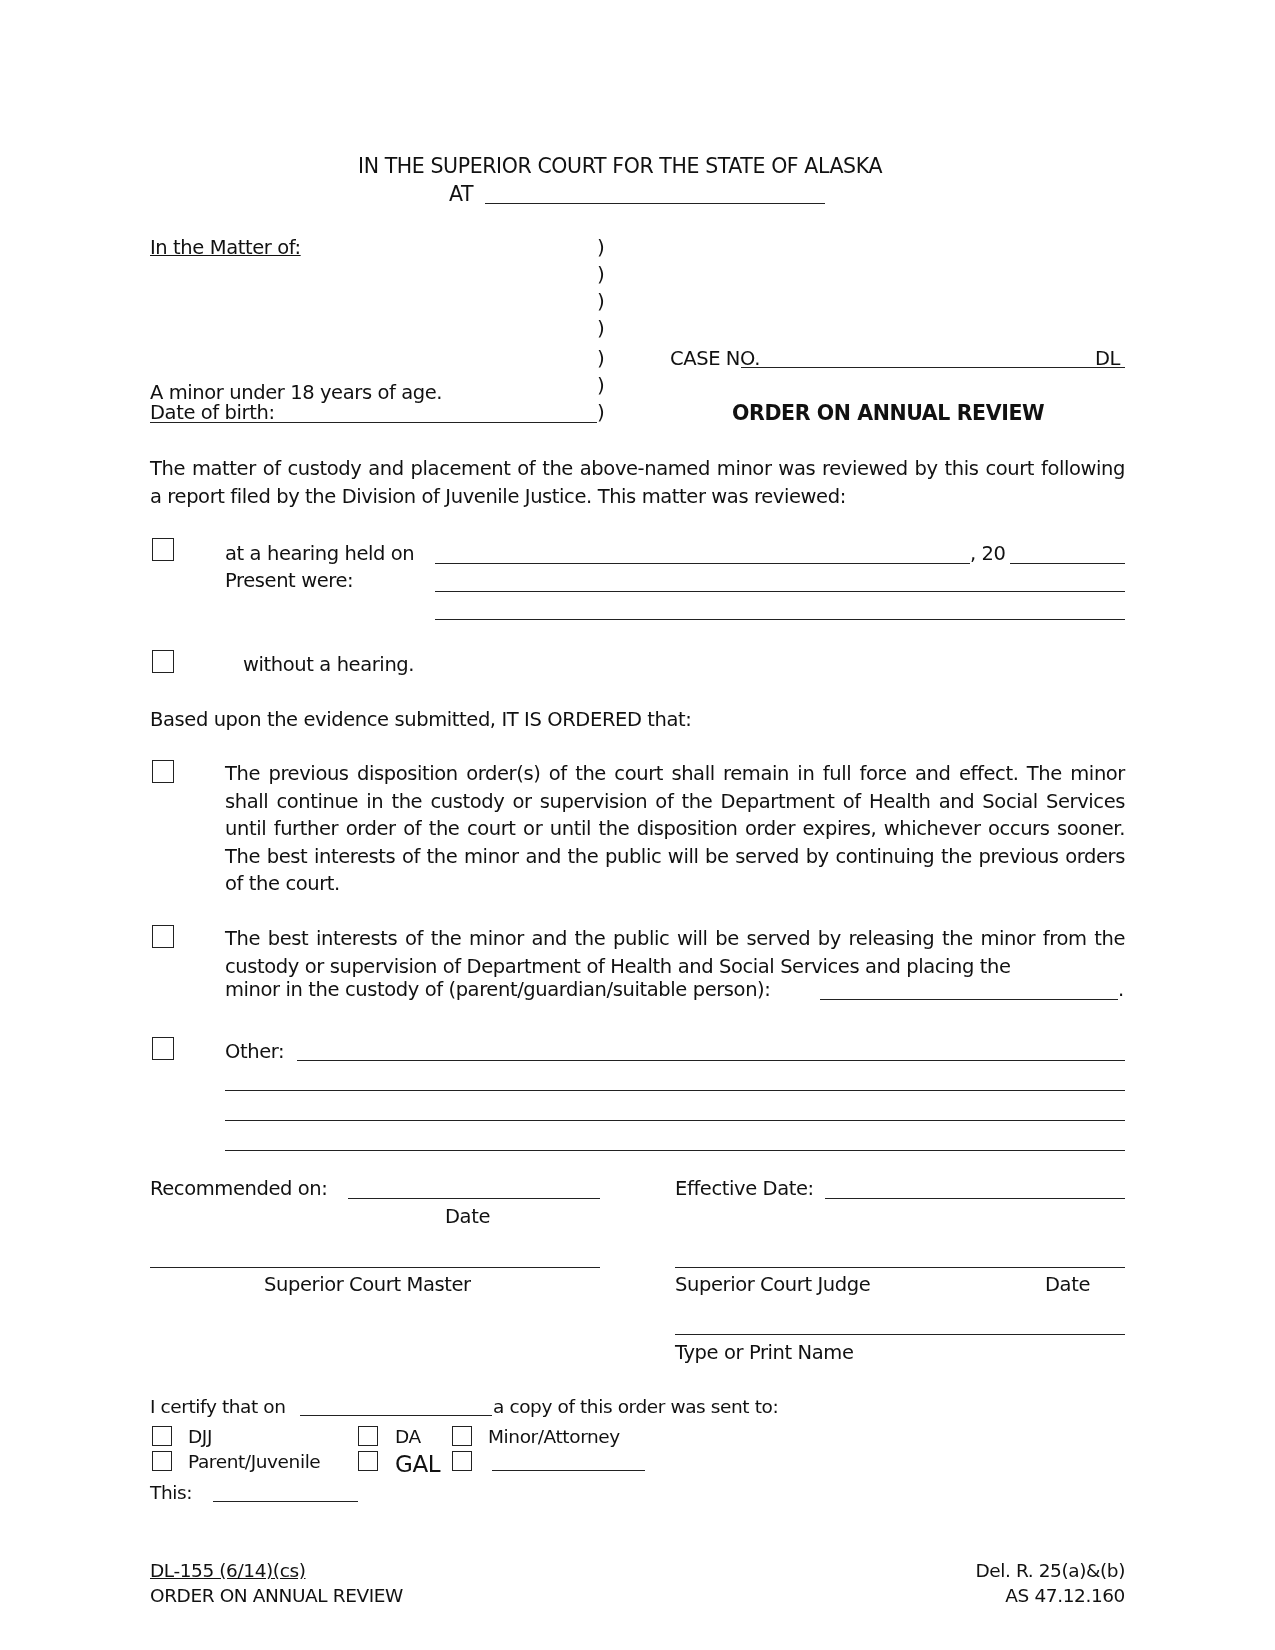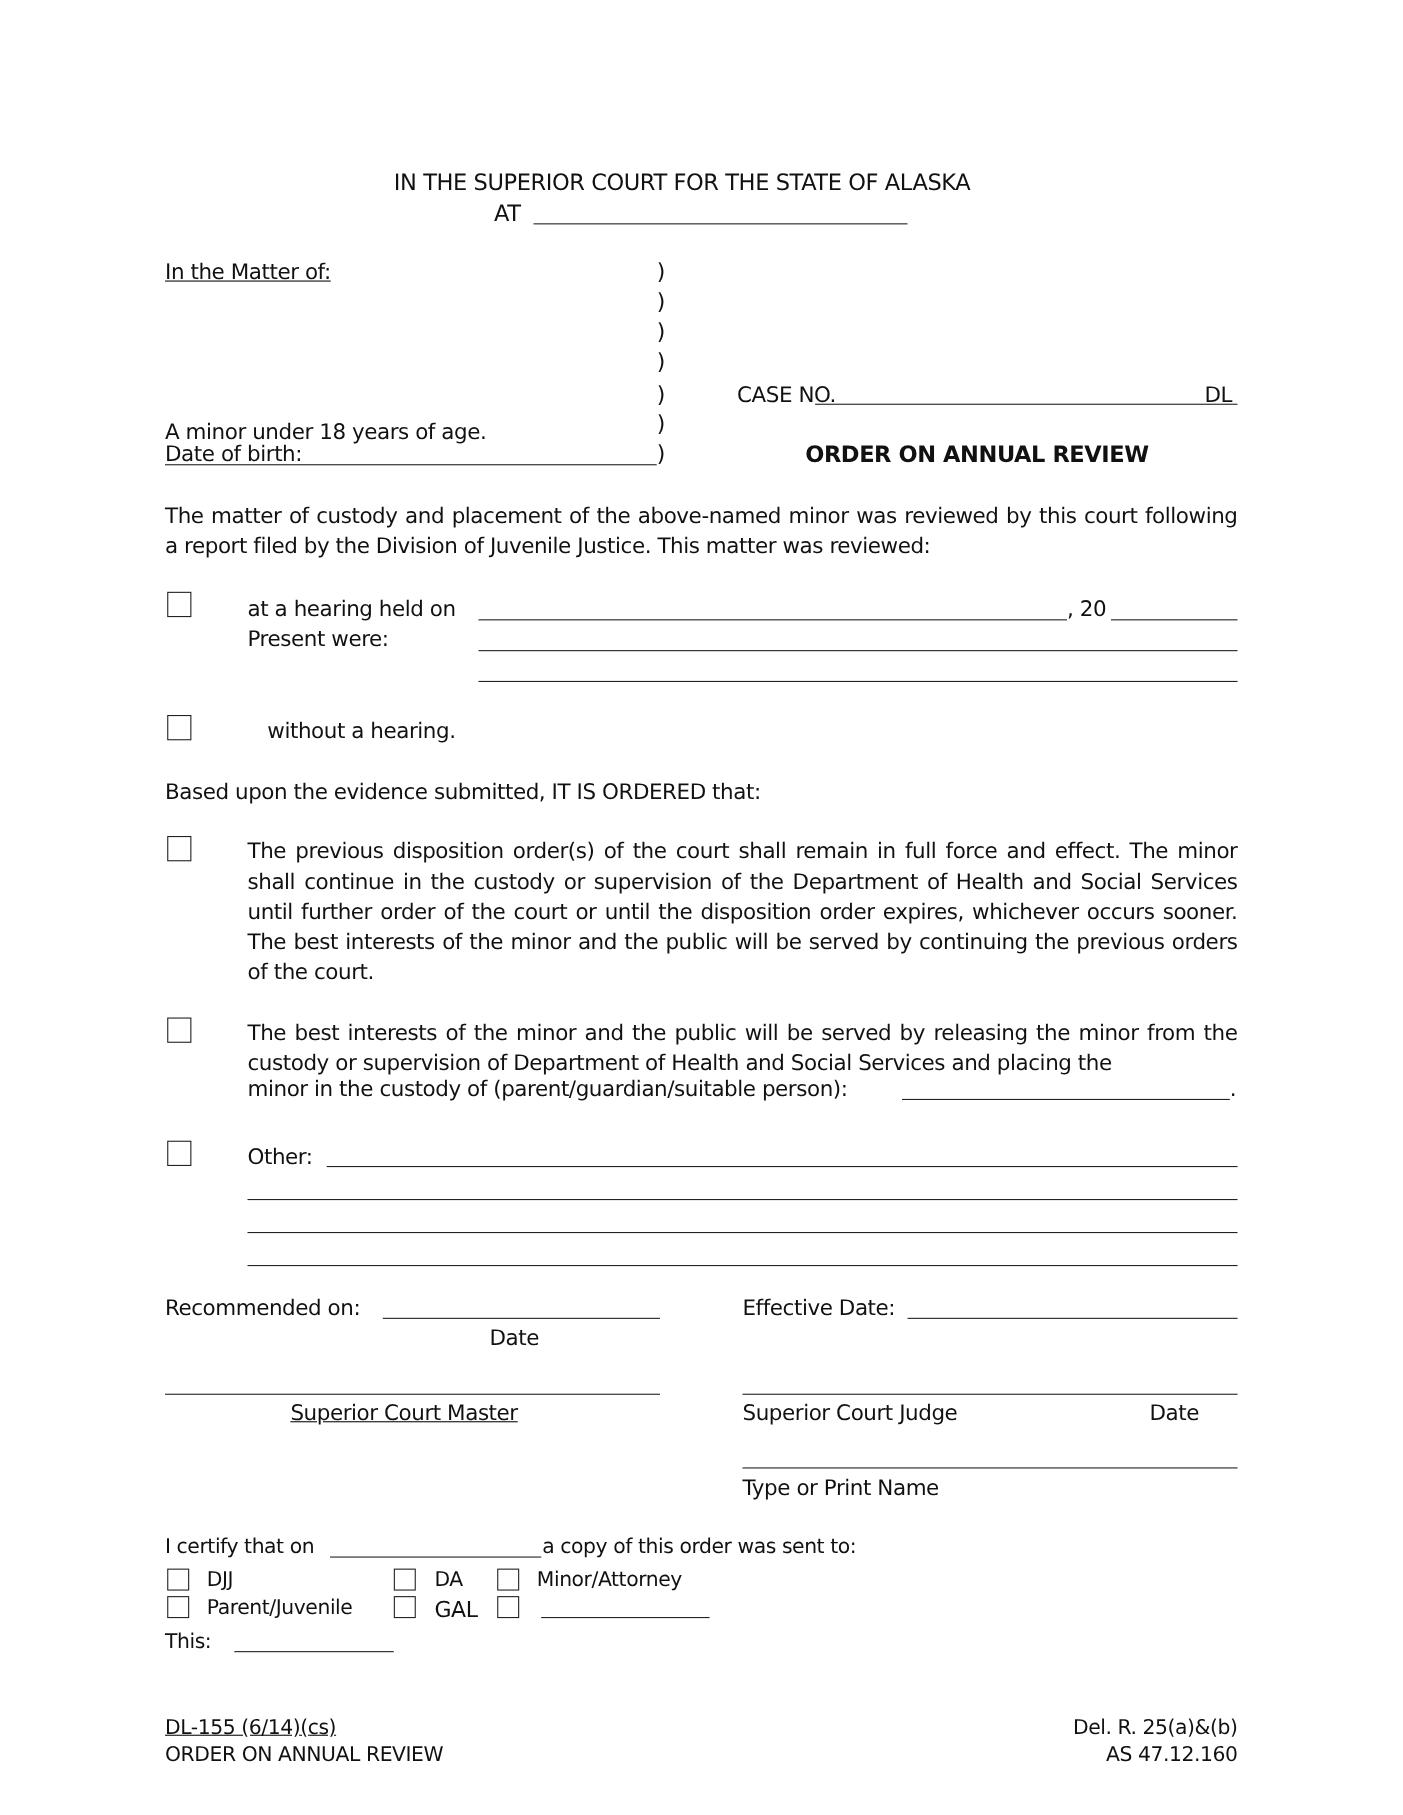--- a/index.html
+++ b/index.html
@@ -73,21 +73,21 @@
 <div class="line" style="left:225px; top:1150px; width:900px;"></div>
 
 <div class="abs" style="left:150px; top:1179px;">Recommended on:</div>
 <div class="line" style="left:348px; top:1198px; width:252px;"></div>
 <div class="abs" style="left:445px; top:1207px;">Date</div>
 
 <div class="abs" style="left:675px; top:1179px;">Effective Date:</div>
 <div class="line" style="left:825px; top:1198px; width:300px;"></div>
 
 <div class="line" style="left:150px; top:1267px; width:450px;"></div>
-<div class="abs" style="left:264px; top:1275px;text-decoration:underline;">Superior Court Master</div>
+<div class="abs" style="left:264px; top:1275px;">Superior Court Master</div>
 
 <div class="line" style="left:675px; top:1267px; width:450px;"></div>
 <div class="abs" style="left:675px; top:1275px;">Superior Court Judge</div>
 <div class="abs" style="left:1045px; top:1275px;">Date</div>
 
 <div class="line" style="left:675px; top:1334px; width:450px;"></div>
 <div class="abs" style="left:675px; top:1343px;">Type or Print Name</div>
 
 <div class="abs" style="left:150px; top:1398px; font-size:18.5px;">I certify that on</div>
 <div class="line" style="left:300px; top:1415px; width:192px;"></div>
@@ -96,21 +96,21 @@
 <div class="cb sm" style="left:152px; top:1426px;"></div>
 <div class="abs" style="left:188px; top:1428px; font-size:18.5px;">DJJ</div>
 <div class="cb sm" style="left:358px; top:1426px;"></div>
 <div class="abs" style="left:395px; top:1428px; font-size:18.5px;">DA</div>
 <div class="cb sm" style="left:452px; top:1426px;"></div>
 <div class="abs" style="left:488px; top:1428px; font-size:18.5px;">Minor/Attorney</div>
 
 <div class="cb sm" style="left:152px; top:1451px;"></div>
 <div class="abs" style="left:188px; top:1453px; font-size:18.5px;">Parent/Juvenile</div>
 <div class="cb sm" style="left:358px; top:1451px;"></div>
-<div class="abs" style="left:395px; top:1453px; font-size:20px;">GAL</div>
+<div class="abs" style="left:395px; top:1453px; font-size:23px;">GAL</div>
 <div class="cb sm" style="left:452px; top:1451px;"></div>
 <div class="line" style="left:492px; top:1470px; width:153px;"></div>
 
 <div class="abs" style="left:150px; top:1484px; font-size:18.5px;">This:</div>
 <div class="line" style="left:213px; top:1501px; width:145px;"></div>
 
 <div class="abs" style="left:150px; top:1562px; font-size:18.5px;text-decoration:underline;">DL-155 (6/14)(cs)</div>
 <div class="abs" style="left:150px; top:1587px; font-size:18.5px;">ORDER ON ANNUAL REVIEW</div>
 <div class="abs right" style="right:150px; top:1562px; font-size:18.5px;">Del. R. 25(a)&amp;(b)</div>
 <div class="abs right" style="right:150px; top:1587px; font-size:18.5px;">AS 47.12.160</div>

